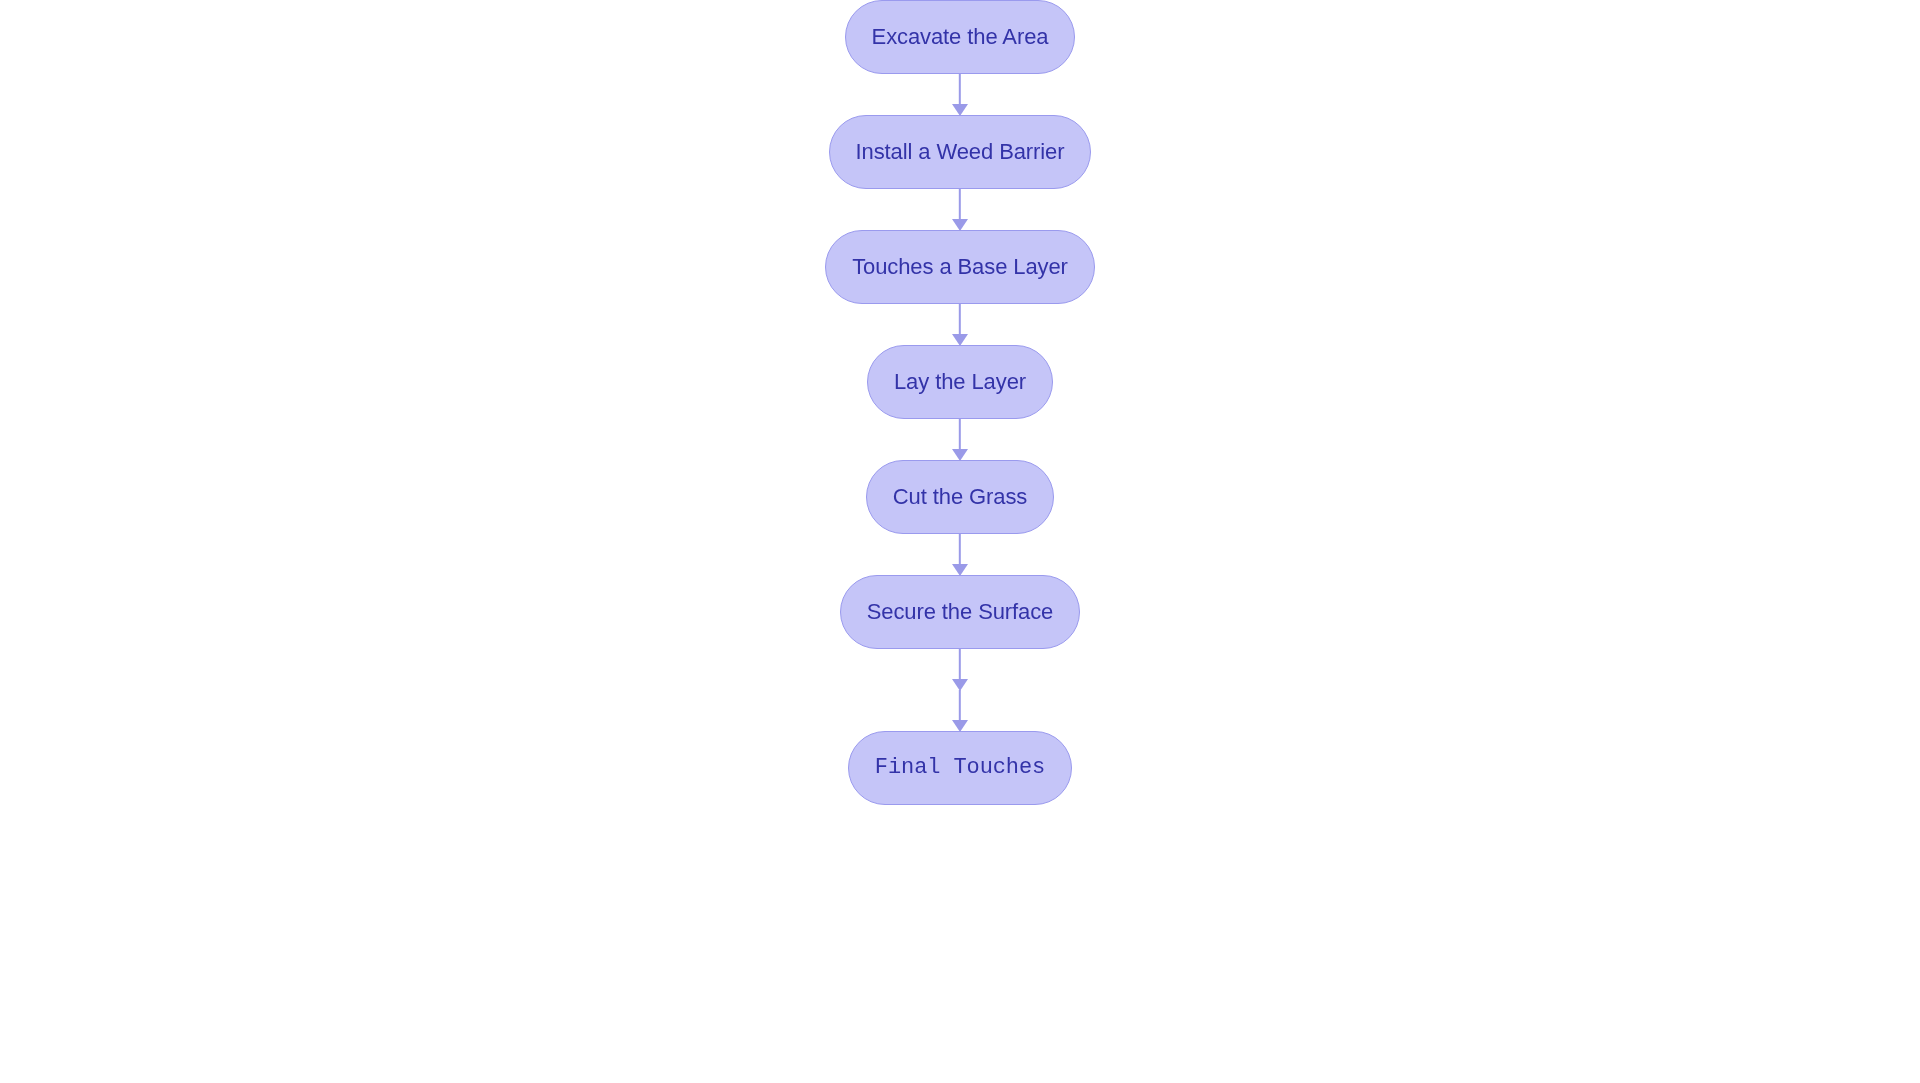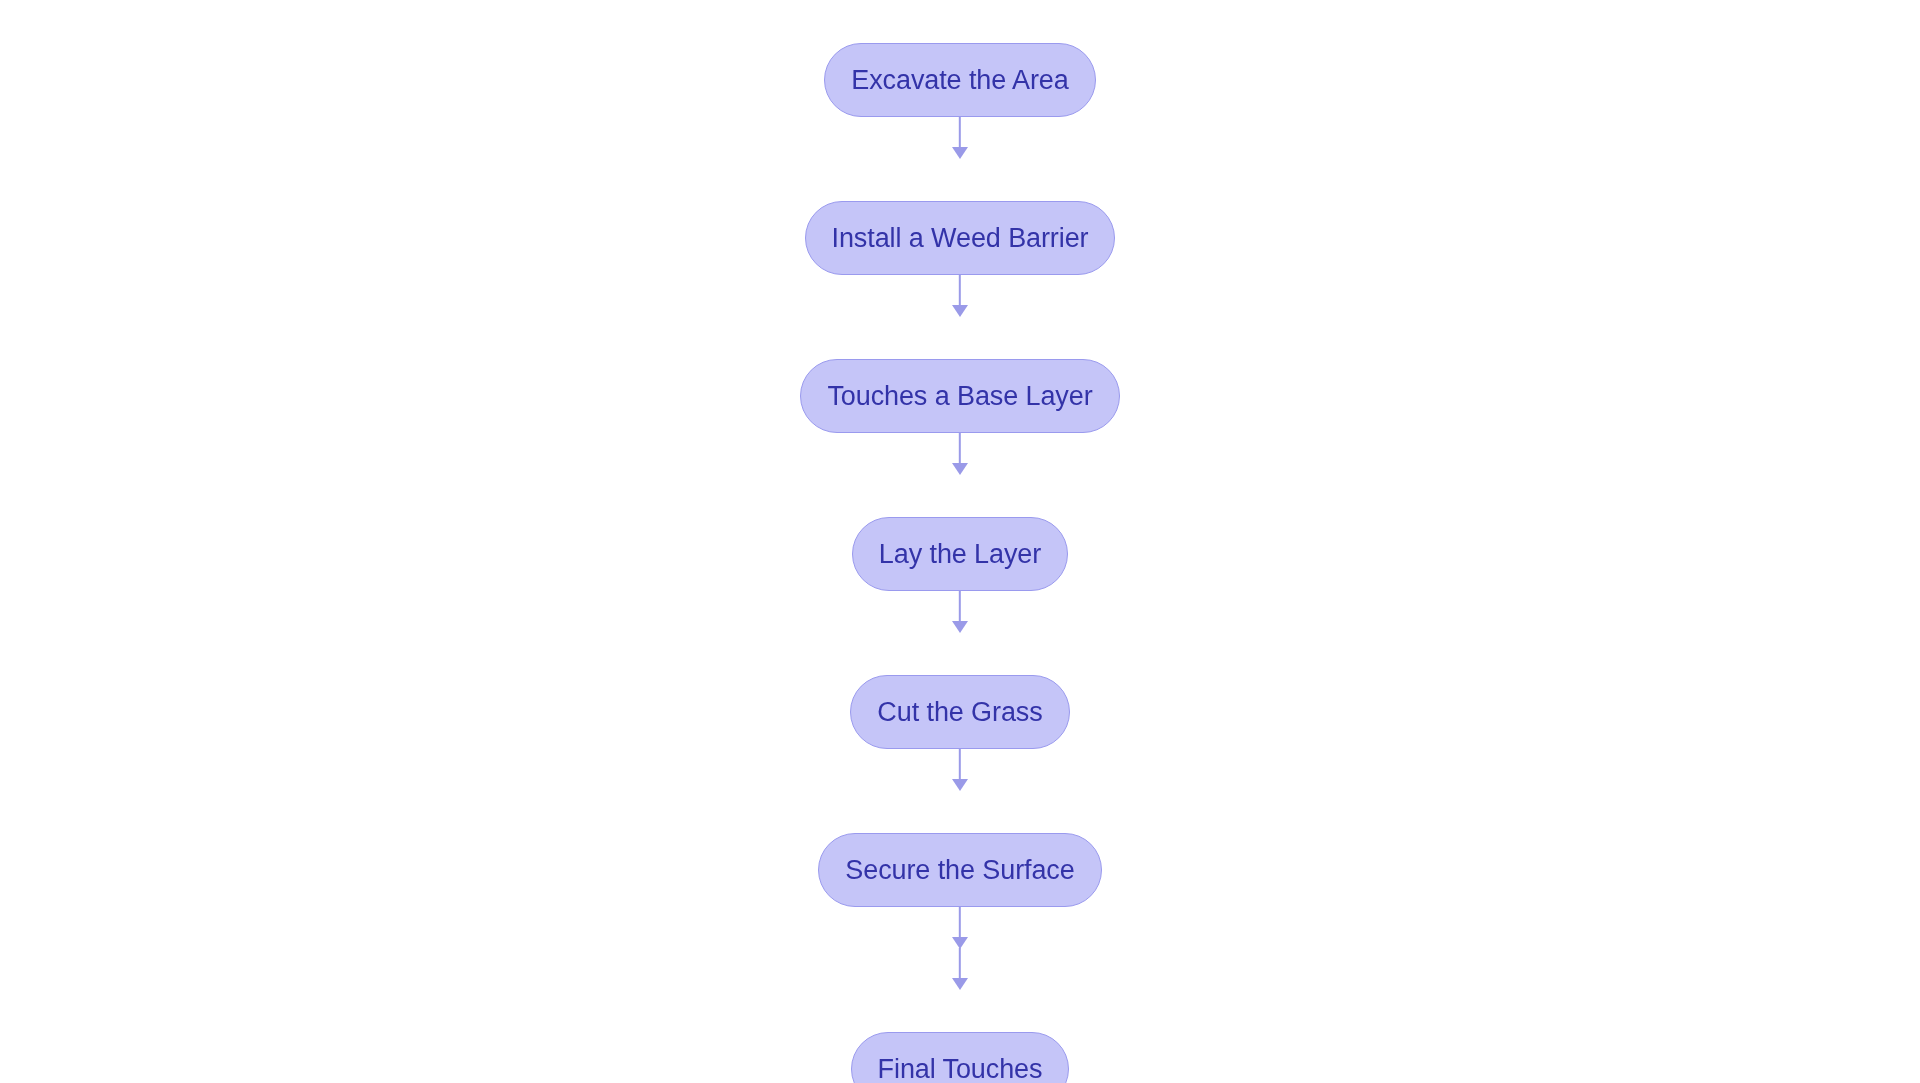--- a/index.html
+++ b/index.html
@@ -36,28 +36,27 @@
   .flow-node {
     box-sizing: border-box;
     height: 74px;
     border-radius: 40px;
     background: #c5c5f8;
     border: 1.6px solid #9a9aee;
     color: #3333a8;
     display: flex;
     align-items: center;
     justify-content: center;
-    font-size: 27px;
+    font-size: 22px;
     font-weight: 400;
     letter-spacing: -0.1px;
     white-space: nowrap;
     padding: 12px 26px;
     line-height: 1;
     flex: 0 0 auto;
-    margin-top: 43px;
   }
 
   .flow-connector {
     position: relative;
     width: 20px;
     height: 41px;
     flex: 0 0 auto;
   }
   .flow-connector .conn-line {
     position: absolute;
@@ -139,18 +138,18 @@
       <div class="conn-line" style="background: rgb(154, 154, 232);"></div>
       <div class="conn-head" style="border-top-color: rgb(154, 154, 232);"></div>
     </div>
 
 
     <div class="flow-connector">
       <div class="conn-line" style="background: rgb(154, 154, 232);"></div>
       <div class="conn-head" style="border-top-color: rgb(154, 154, 232);"></div>
     </div>
 
-    <div class="flow-node" style="background: rgb(197, 197, 248); border-color: rgb(154, 154, 238); color: rgb(51, 51, 168);">
+    <div class="flow-node" style="background: rgb(197, 197, 248); border-color: rgb(154, 154, 238); color: rgb(51, 51, 168); font-family: Liberation Mono, monospace;">
       <span>Final Touches</span>
     </div>
 
   </div>
 </div>
 
 </body></html>

